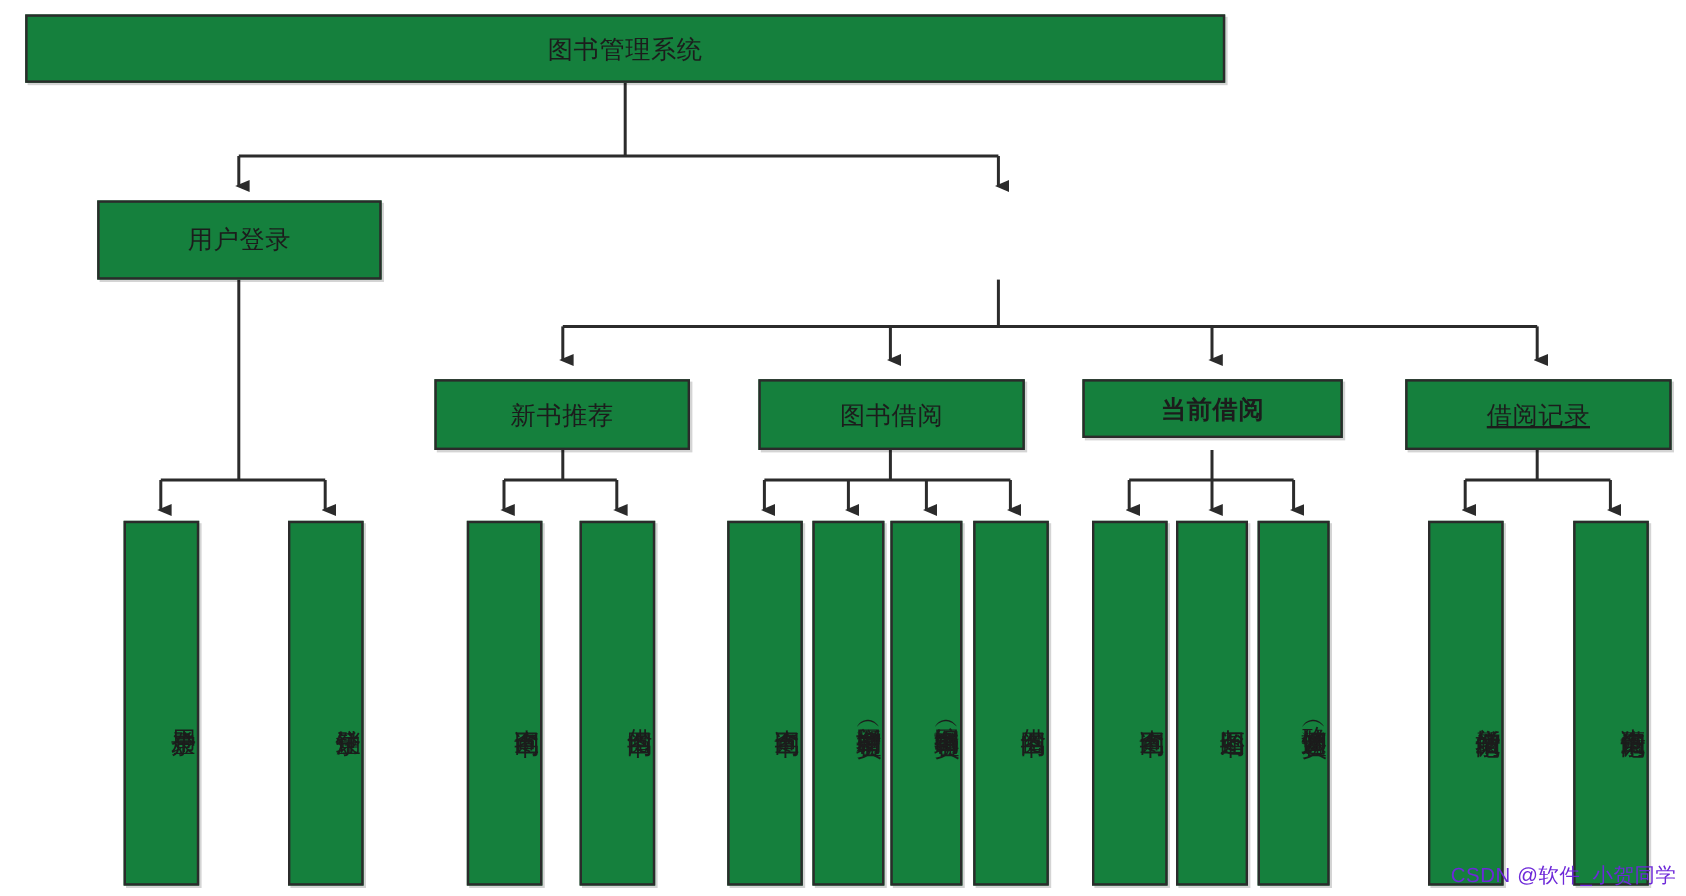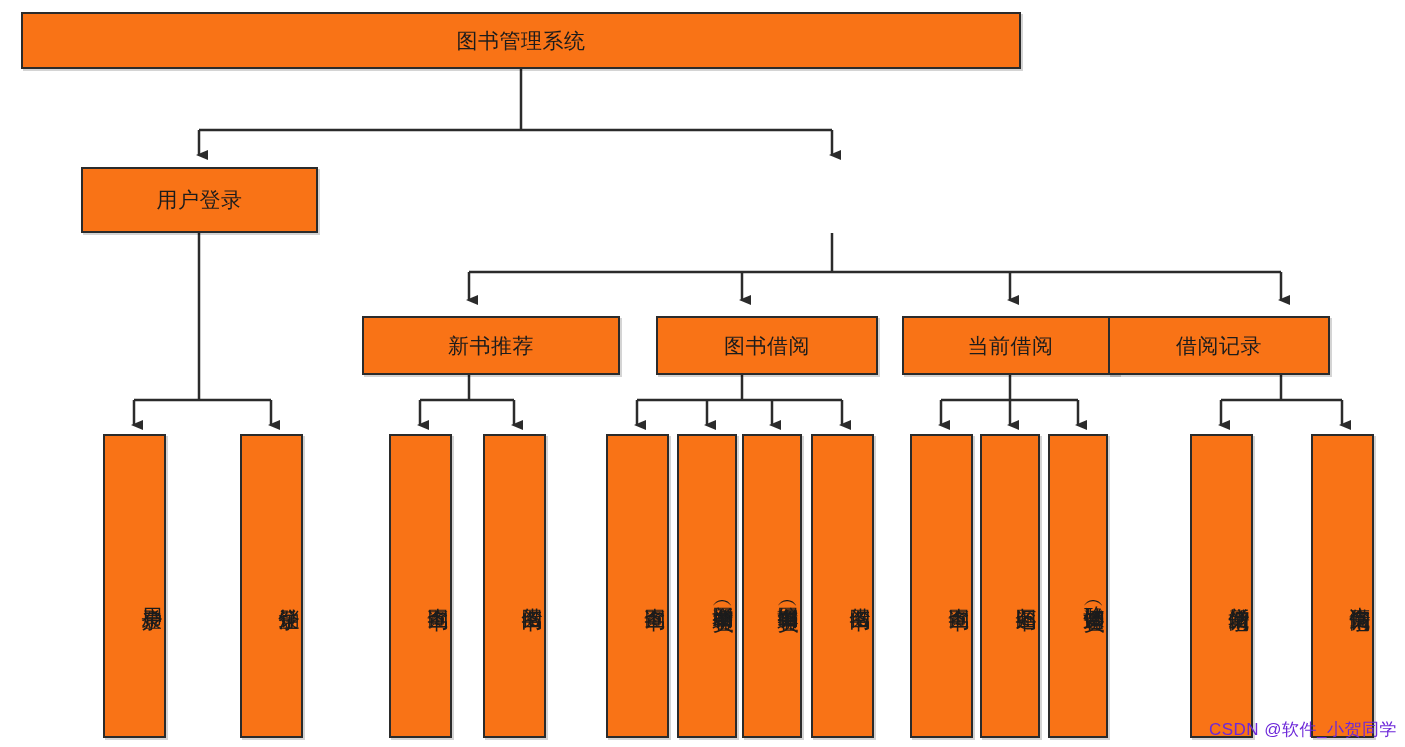--- a/index.html
+++ b/index.html
@@ -19,21 +19,21 @@
     position: absolute;
     left: 0;
     top: 0;
     width: 1405px;
     height: 747px;
     pointer-events: none;
   }
   .node {
     position: absolute;
     box-sizing: border-box;
-    background: #f97316;
+    background: #15803d;
     border: 2px solid #2b2b2b;
     box-shadow: 2px 2px 0 rgba(0,0,0,0.17);
     display: flex;
     align-items: center;
     justify-content: center;
     color: #1c1c1c;
   }
   .node.horiz {
     font-size: 21px;
     letter-spacing: 0.5px;
@@ -120,30 +120,30 @@
   </svg>
 
   <div class="node horiz" style="left:21px; top:12px; width:1000px; height:57px;">
     <span>图书管理系统</span>
   </div>
 
   <div class="node horiz" style="left:81px; top:167px; width:237px; height:66px;">
     <span>用户登录</span>
   </div>
 
-  <div class="node horiz" style="left:362px; top:316px; width:258px; height:59px;">
+  <div class="node horiz" style="left:362px; top:316px; width:213px; height:59px;">
     <span>新书推荐</span>
   </div>
-  <div class="node horiz" style="left:632px; top:316px; width:222px; height:59px;margin-left:24px;">
+  <div class="node horiz" style="left:632px; top:316px; width:222px; height:59px;">
     <span>图书借阅</span>
   </div>
-  <div class="node horiz" style="left:902px; top:316px; width:217px; height:59px;">
+  <div class="node horiz" style="left:902px; top:316px; width:217px; height:49px;font-weight:bold;">
     <span>当前借阅</span>
   </div>
-  <div class="node horiz" style="left:1108px; top:316px; width:222px; height:59px;">
+  <div class="node horiz" style="left:1171px; top:316px; width:222px; height:59px;text-decoration:underline;">
     <span>借阅记录</span>
   </div>
 
   <div class="node vert" style="left:103px; top:434px; width:63px; height:304px;">
     <span class="vlabel">用户登录</span>
   </div>
   <div class="node vert" style="left:240px; top:434px; width:63px; height:304px;">
     <span class="vlabel">注销登录</span>
   </div>
 

